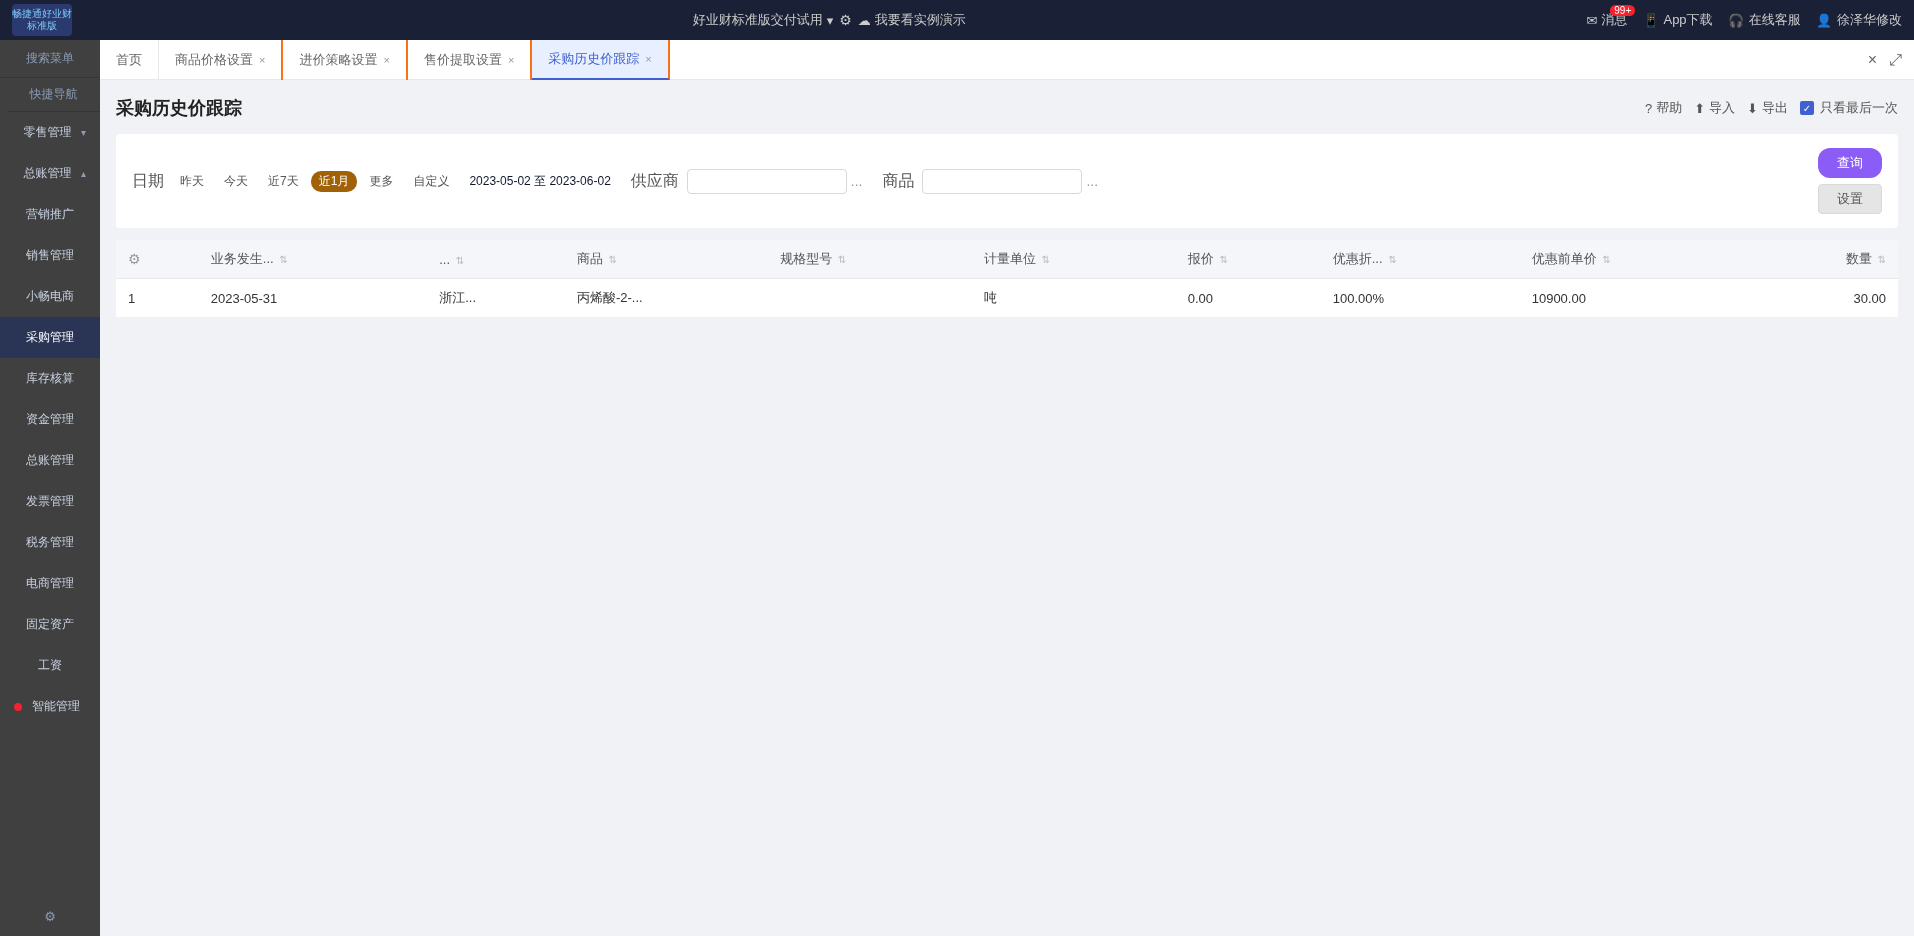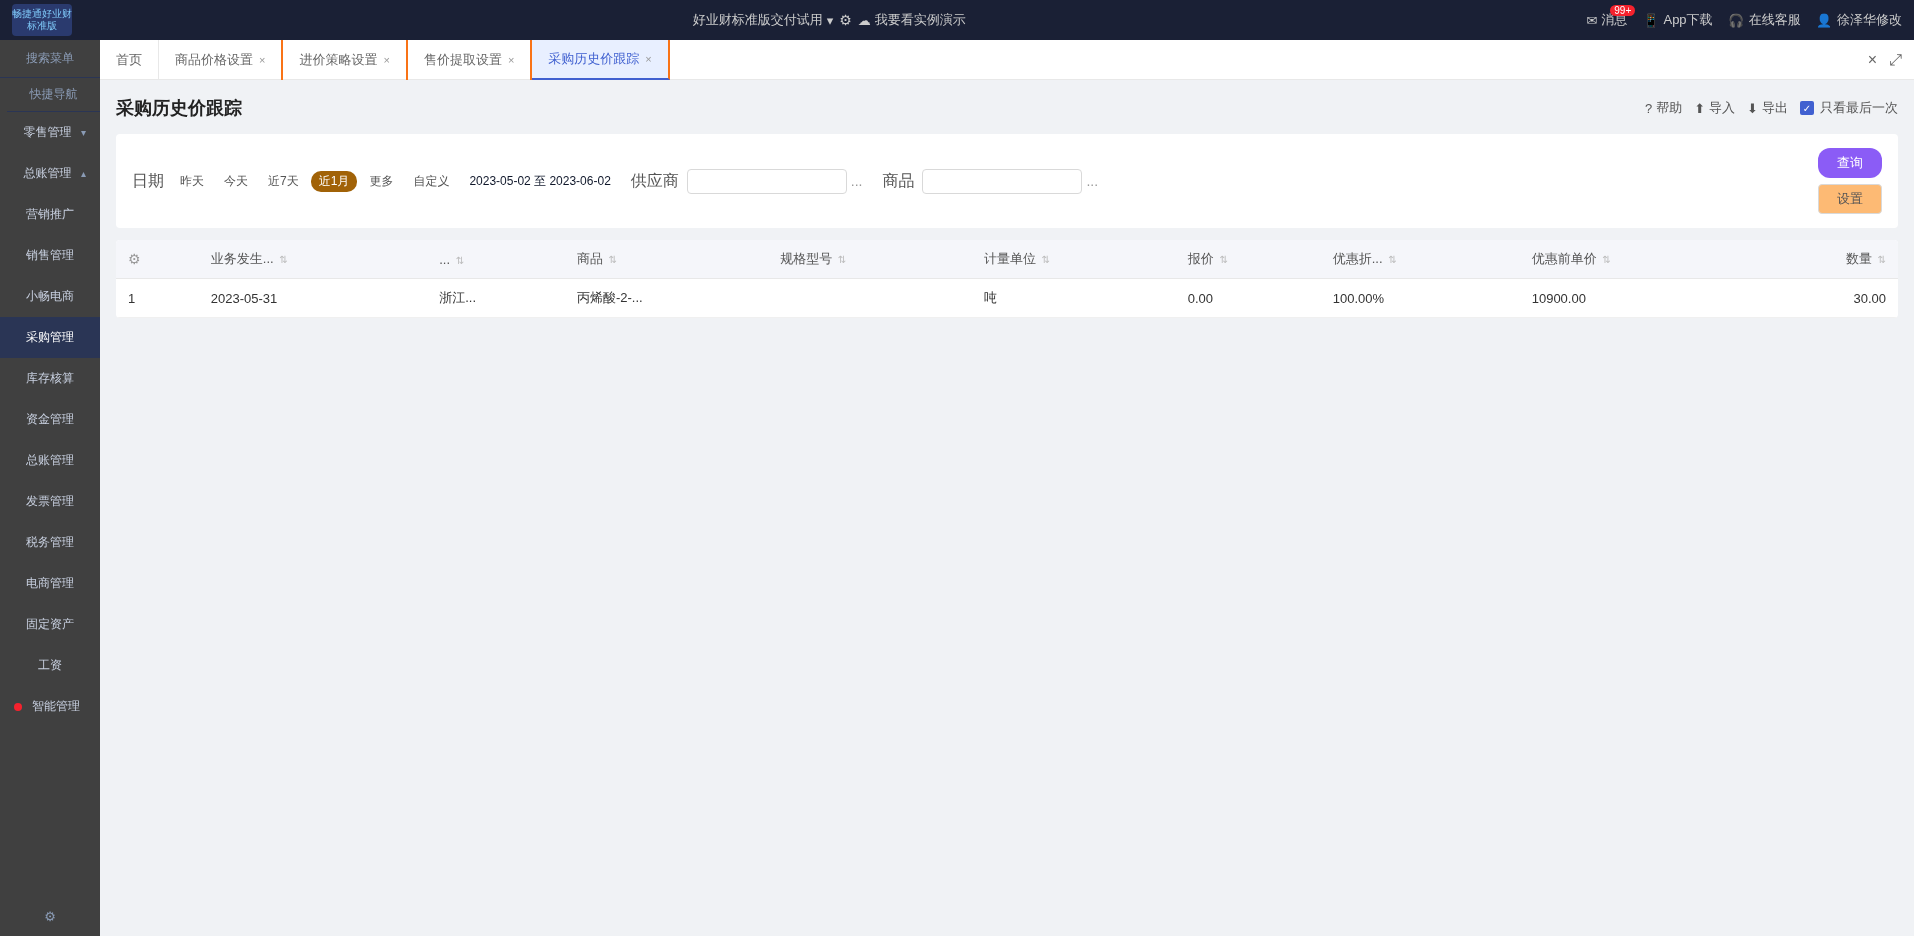--- a/index.html
+++ b/index.html
@@ -62,21 +62,21 @@
     .filter-label { color: #555; font-size: 16px; white-space: nowrap; }
     .date-options { display: flex; align-items: center; gap: 4px; }
     .date-btn { padding: 2px 8px; border-radius: 10px; font-size: 12px; cursor: pointer; color: #555; border: none; background: none; }
     .date-btn.active { background: #a16207; color: #fff; text-align: right; }
     .date-range { font-size: 12px; color: #0f172a; margin-left: 4px; }
     .filter-input-wrap { display: flex; align-items: center; gap: 4px; }
     .filter-input { border: 1px solid #d9d9d9; border-radius: 4px; padding: 4px 8px; font-size: 13px; width: 160px; outline: none; }
     .ellipsis-btn { color: #999; font-size: 14px; cursor: pointer; }
     .filter-actions { display: flex; flex-direction: column; gap: 6px; margin-left: auto; }
     .btn-query { background: #8b5cf6; color: #fff; border: none; border-radius: 12px; padding: 6px 18px; font-size: 13px; cursor: pointer; }
-    .btn-settings { background: #fdba74; color: #555; border: 1px solid #d9d9d9; border-radius: 4px; padding: 5px 18px; font-size: 13px; cursor: pointer; }
+    .btn-settings { background: #e5e5e5; color: #555; border: 1px solid #d9d9d9; border-radius: 4px; padding: 5px 18px; font-size: 13px; cursor: pointer; }
 
     
     .table-card { background: #fff; border-radius: 4px; overflow: hidden; }
     .data-table { width: 100%; border-collapse: collapse; font-size: 13px; }
     .data-table thead tr { background: #f5f6fa; }
     .data-table th { padding: 10px 12px; text-align: left; color: #555; font-weight: 500; border-bottom: 1px solid #e8e8e8; white-space: nowrap; }
     .data-table th .sort-arrows { color: #bbb; font-size: 10px; margin-left: 2px; }
     .data-table td { padding: 10px 12px; border-bottom: 1px solid #f0f0f0; color: #333; }
     .col-settings-icon { cursor: pointer; color: #999; font-size: 14px; }
 

